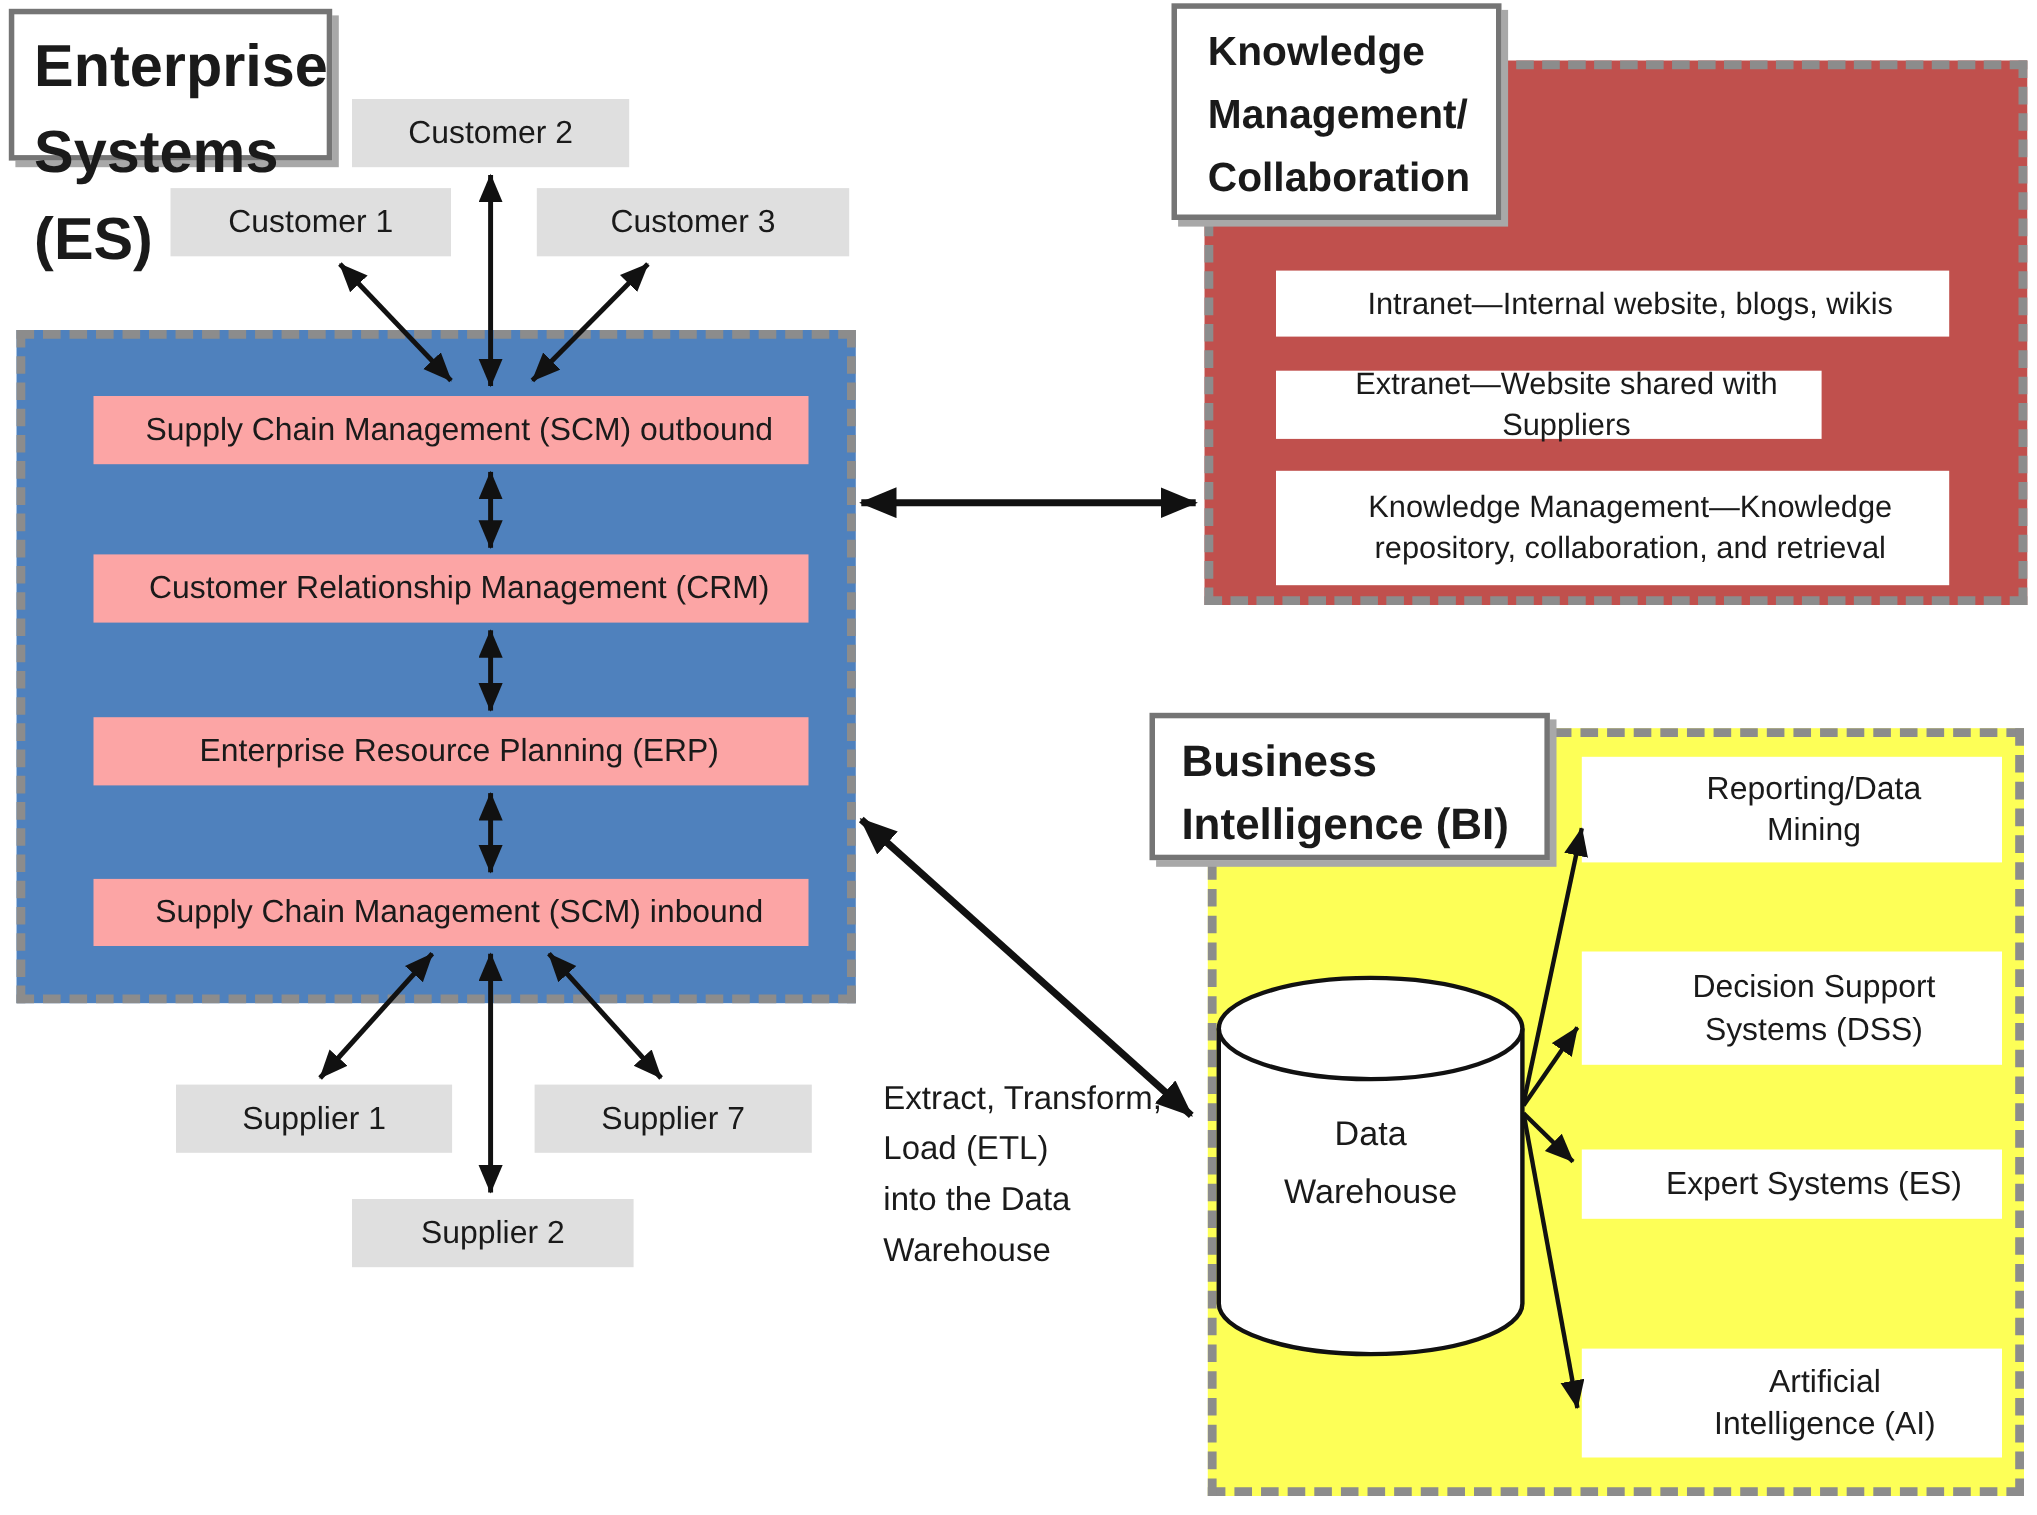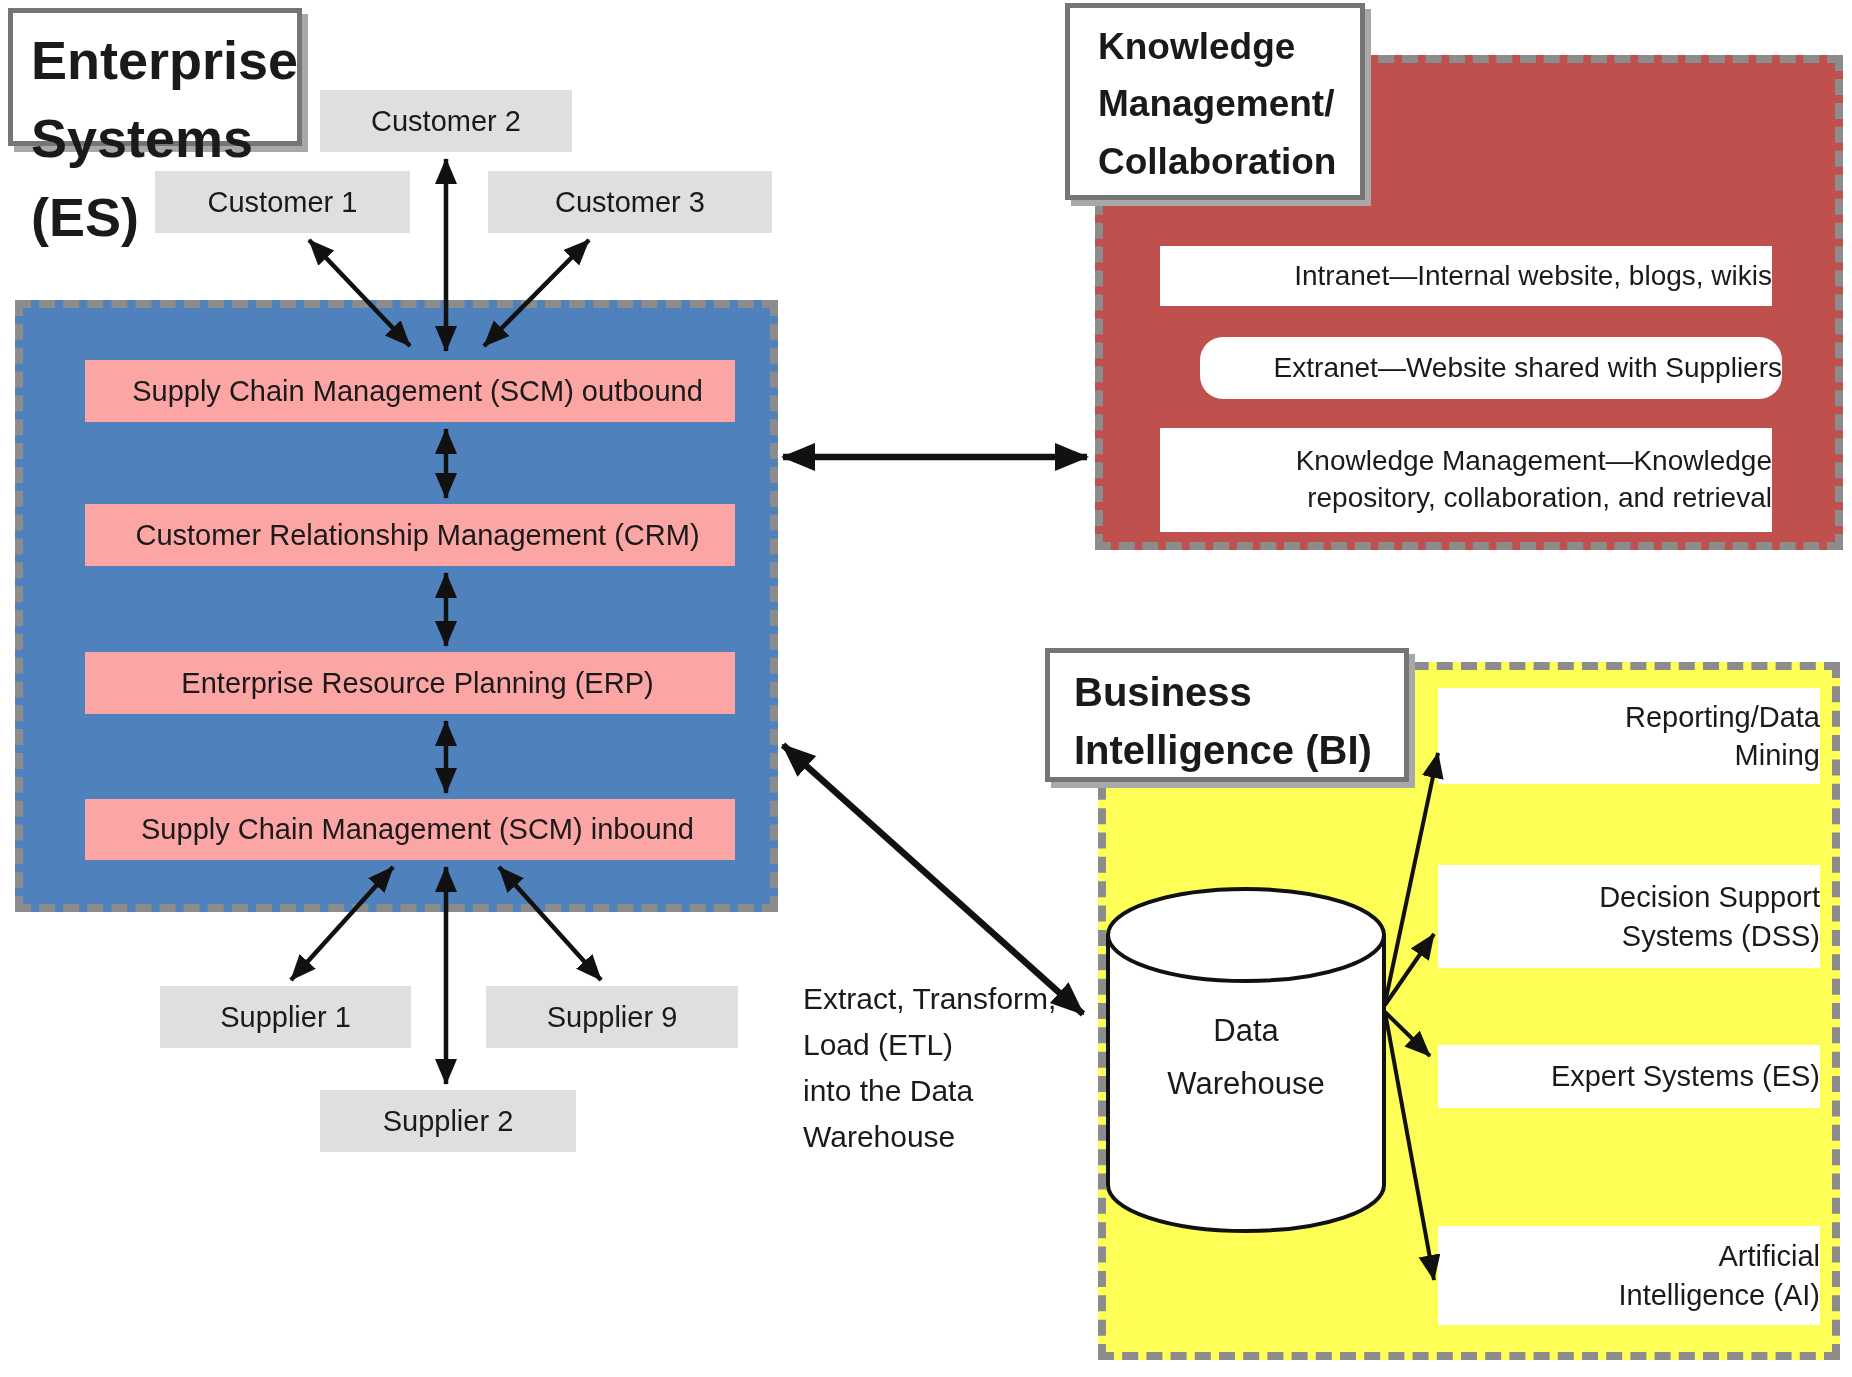--- a/index.html
+++ b/index.html
@@ -8,21 +8,21 @@
   .abs{position:absolute;box-sizing:border-box;}
   .dashedbox{border:8px dashed #8c8c8c;z-index:1;}
   .blue{background:#4f81bd;}
   .red{background:#c0504d;}
   .yellow{background:#fdff57;}
   .whitebox{background:#fca5a5;z-index:2;display:flex;align-items:center;justify-content:center;
             font-size:29px;text-align:center;padding-left:15px;}
   .graybox{background:#dfdfdf;z-index:2;display:flex;align-items:center;justify-content:center;
            font-size:29px;}
   .itembox{background:#ffffff;z-index:2;display:flex;flex-direction:column;justify-content:center;
-           font-size:28px;text-align:right;line-height:1.32;}
+           font-size:28px;text-align:center;line-height:1.32;}
   .titlebox{background:#ffffff;border:5px solid #757575;z-index:6;
             box-shadow:6px 6px 0 #a8a8a8;font-weight:700;line-height:1.45;}
   .titlebox .tl{display:block;}
   svg.layer{position:absolute;left:0;top:0;z-index:3;pointer-events:none;}
   .dw-label{font-size:31px;text-align:center;line-height:1.7;z-index:5;}
   .etl-label{font-size:30px;line-height:1.53;z-index:5;}
 </style>
 </head>
 <body>
 
@@ -55,27 +55,27 @@
     <span>Supply Chain Management (SCM) inbound</span>
   </div>
 
   <div class="abs graybox" style="left:160px;top:986px;width:251px;height:62px;">
     <span>Supplier 1</span>
   </div>
   <div class="abs graybox" style="left:320px;top:1090px;width:256px;height:62px;">
     <span>Supplier 2</span>
   </div>
   <div class="abs graybox" style="left:486px;top:986px;width:252px;height:62px;">
-    <span>Supplier 9</span>
+    <span>Supplier 7</span>
   </div>
 
   <div class="abs itembox" style="left:1160px;top:246px;width:612px;height:60px;padding-left:32px;">
     <span>Intranet—Internal website, blogs, wikis</span>
   </div>
-  <div class="abs itembox" style="left:1200px;top:337px;width:582px;height:62px;padding-left:32px;border-radius:23px;">
+  <div class="abs itembox" style="left:1160px;top:337px;width:496px;height:62px;padding-left:32px;">
     <span>Extranet—Website shared with Suppliers</span>
   </div>
   <div class="abs itembox" style="left:1160px;top:428px;width:612px;height:104px;padding-left:32px;">
     <span>Knowledge Management—Knowledge</span>
     <span>repository, collaboration, and retrieval</span>
   </div>
 
   <div class="abs itembox" style="left:1438px;top:688px;width:382px;height:96px;padding-left:40px;font-size:29px;">
     <span>Reporting/Data</span>
     <span>Mining</span>

